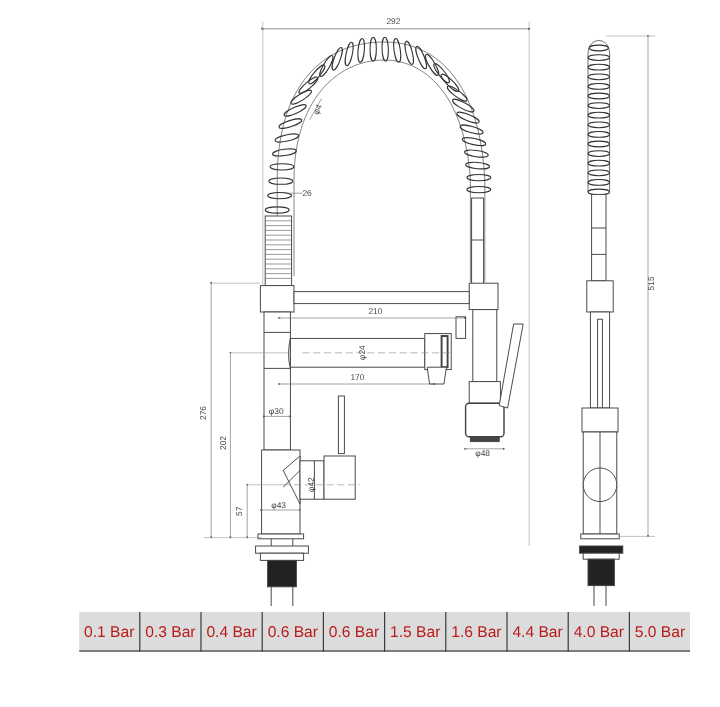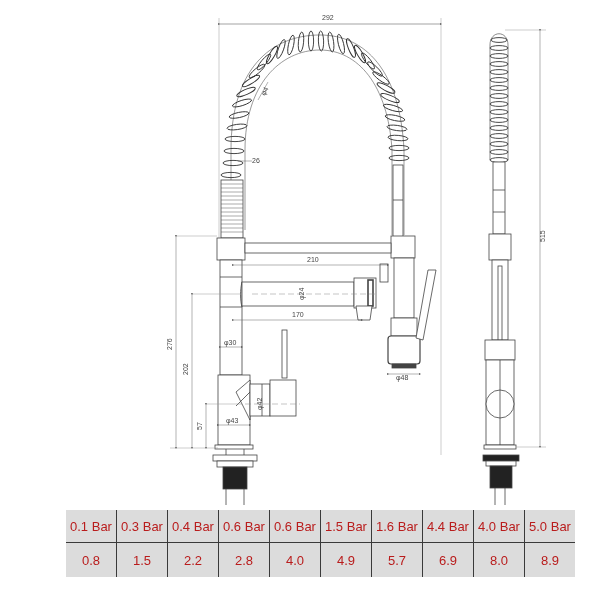--- a/index.html
+++ b/index.html
@@ -215,26 +215,14 @@
     <td>0.3 Bar</td>
     <td>0.4 Bar</td>
     <td>0.6 Bar</td>
     <td>0.6 Bar</td>
     <td>1.5 Bar</td>
     <td>1.6 Bar</td>
     <td>4.4 Bar</td>
     <td>4.0 Bar</td>
     <td>5.0 Bar</td>
   </tr>
-  <tr class="val">
-    <td>0.8</td>
-    <td>1.5</td>
-    <td>2.2</td>
-    <td>2.8</td>
-    <td>4.0</td>
-    <td>4.9</td>
-    <td>5.7</td>
-    <td>6.9</td>
-    <td>8.0</td>
-    <td>8.9</td>
-  </tr>
 </tbody>
   </table>
 
 </body></html>

